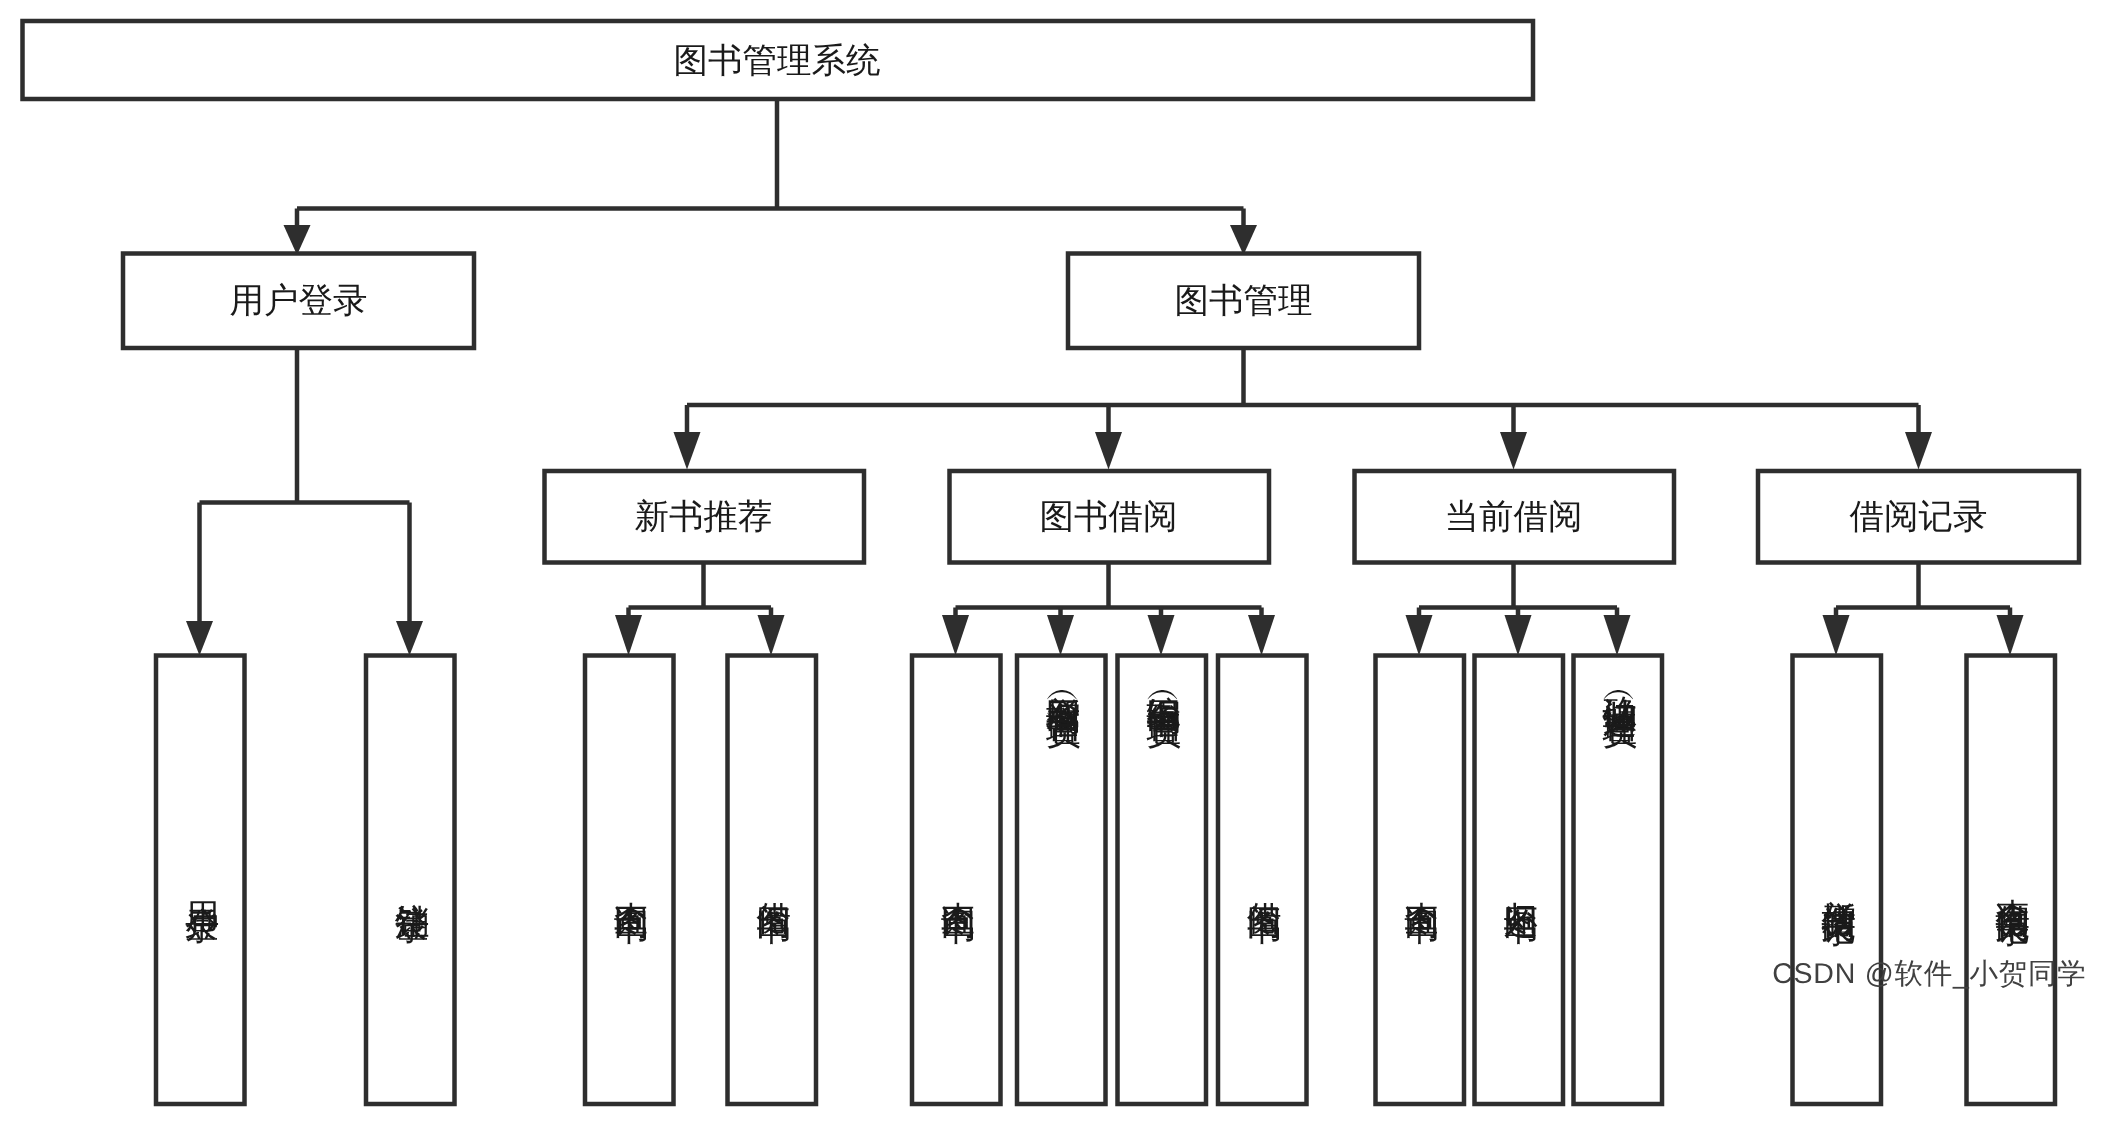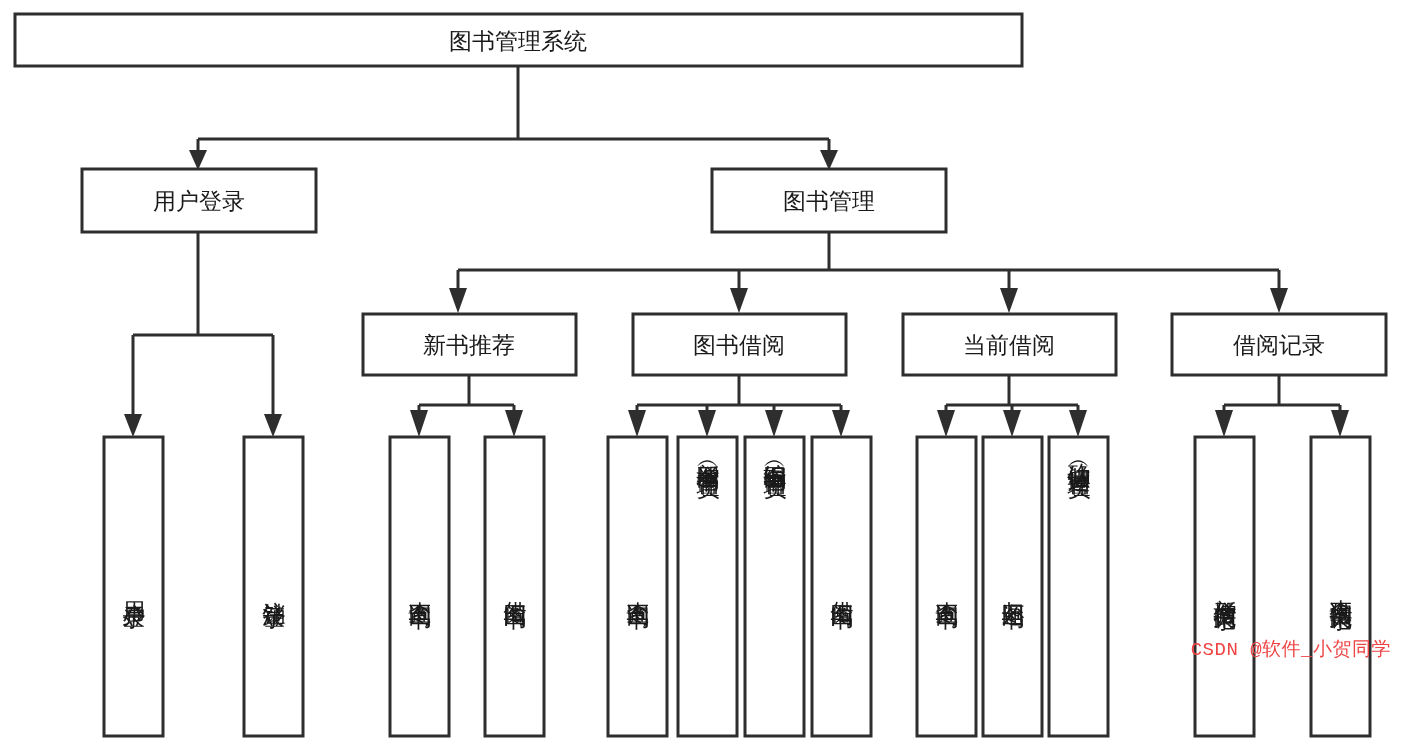--- a/index.html
+++ b/index.html
@@ -64,23 +64,23 @@
     line-height: 1.12;
     color: #1a1a1a;
     letter-spacing: 2px;
     white-space: nowrap;
     text-align: center;
   }
   .watermark {
     position: absolute;
     right: 14px;
     bottom: 6px;
-    font-family: Liberation Mono, monospace;
+    font-family: Liberation Sans, sans-serif;
     font-size: 19px;
-    color: #ef4444;
+    color: #404040;
     white-space: nowrap;
     letter-spacing: 0.5px;
   }
 </style>
 </head>
 <body>
 
 <div id="diagram-root">
 
   <svg id="tree-svg" viewBox="0 0 1405 747" xmlns="http://www.w3.org/2000/svg">

